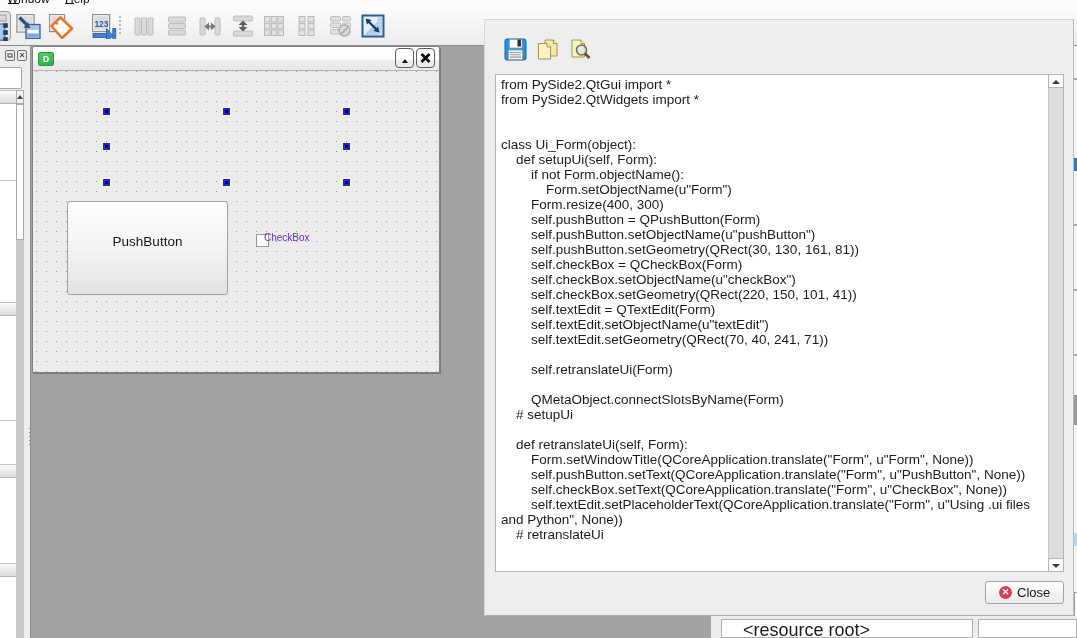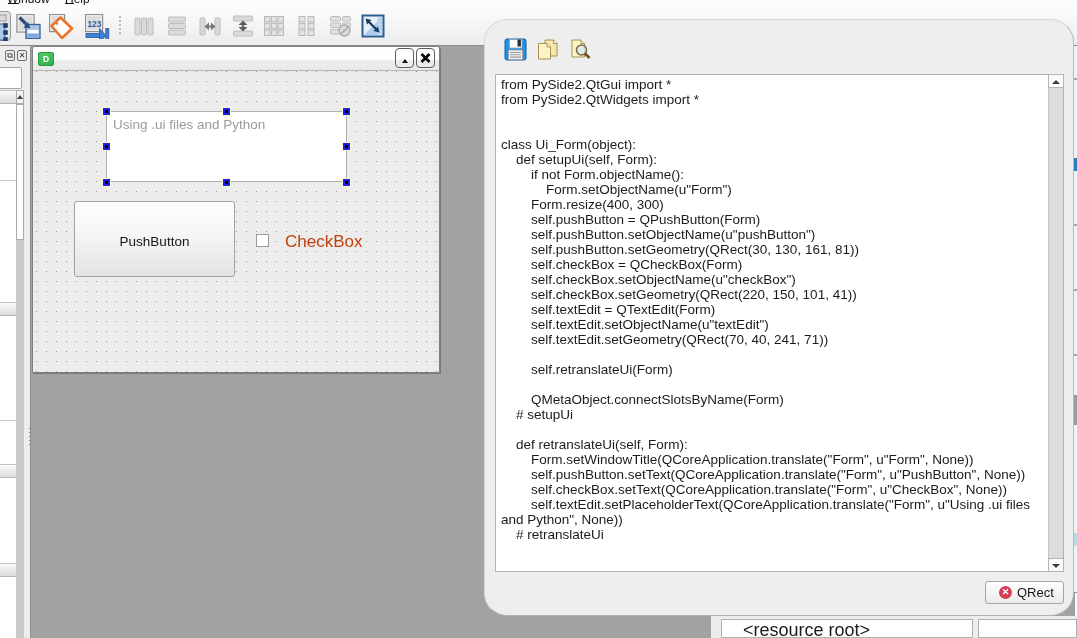--- a/index.html
+++ b/index.html
@@ -46,29 +46,29 @@
 .titbtn { position:absolute; top:1px; width:19px; height:20px; border:1px solid #5e5e5e; border-radius:4px;
   text-align:center; color:#111; }
 #fcontent { position:absolute; left:0; top:24px; width:406px; height:301px; background:#ececec;
   background-image:radial-gradient(circle at 0.5px 0.5px, #979797 0.7px, transparent 0.9px);
   background-size:10px 10px; background-position:3px 0px; }
 
 
 #textedit { position:absolute; left:73px; top:64px; width:241px; height:71px; background:#fff; border:1px solid #b0b0b0; }
 #textedit span { position:absolute; left:6px; top:5px; font-size:13.5px; color:#9b9b9b; }
 .hdl { position:absolute; width:7px; height:7px; background:#000; border:2px solid #1d1dee; box-shadow:0 0 0 1px #fafad2; }
-#pushbtn { position:absolute; left:41px; top:154px; width:161px; height:76px; border:1px solid #a2a2a2; border-radius:3px;
+#pushbtn { position:absolute; left:34px; top:154px; width:161px; height:94px; border:1px solid #a2a2a2; border-radius:3px;
   background:linear-gradient(180deg,#fdfdfd 0%,#f5f5f5 45%,#e3e3e3 100%); text-align:center; font-size:13.5px; color:#161616; }
 #pushbtn span { position:absolute; left:0; width:100%; top:32px; }
 #checkbox { position:absolute; left:223px; top:187px; width:13px; height:13px; background:#fff; border:1px solid #9a9a9a; }
-#cbtext { position:absolute; left:252px; top:185px; font-size:17px; color:#c2410c; }
+#cbtext { position:absolute; left:231px; top:185px; font-size:10px; color:#6d28d9; }
 
 
 #dialog { left:484px; top:19px; width:590px; height:597px; background:#eeeeee;
-  border-right:1px solid #b9b9b9; border-bottom:1px solid #b0b0b0; border-top:1px solid #d8d8d8; border-left:1px solid #d8d8d8;border-radius:23px; }
+  border-right:1px solid #b9b9b9; border-bottom:1px solid #b0b0b0; border-top:1px solid #d8d8d8; border-left:1px solid #d8d8d8; }
 .dlgicon { position:absolute; top:18px; width:23px; height:23px; }
 #codebox { position:absolute; left:10px; top:54px; width:569px; height:498px; background:#fff; border:1px solid #b4b4b4; }
 #code { position:absolute; left:5px; top:2px; width:560px; font-size:13.5px; line-height:15px; color:#1b1b1b; white-space:pre; }
 #code div { height:15px; }
 .i1 { padding-left:15px; } .i2 { padding-left:30px; } .i3 { padding-left:45px; }
 #cscroll { position:absolute; right:0px; top:0px; width:15px; height:496px; background:#dcdcdc; border-left:1px solid #c6c6c6; }
 .sbtn { position:absolute; left:-1px; width:16px; height:14px; background:#fbfbfb; border:1px solid #b4b4b4; }
 .arr { position:absolute; left:3px; width:0; height:0; border-left:4px solid transparent; border-right:4px solid transparent; }
 #closebtn { position:absolute; left:500px; top:561px; width:79px; height:23px; background:linear-gradient(180deg,#fefefe,#ebebeb);
   border:1px solid #a5a5a5; border-radius:3px; font-size:13px; color:#161616; }
@@ -121,21 +121,21 @@
       </svg>
     </div>
     <div class="tbi" id="tb3" style="left:49px;">
       <svg width="25" height="25" viewBox="0 0 25 25">
         <rect x="0.5" y="0.5" width="15" height="17" fill="#dcdcdc" stroke="#8f8f8f" stroke-width="1.4"></rect>
         <rect x="1.7" y="1.7" width="12.6" height="14.6" fill="none" stroke="#f2f2f2" stroke-width="1"></rect>
         <polygon points="2.5,12 11.5,3.5 23,14.5 13,24" fill="#ffffff" stroke="#e8762a" stroke-width="2.6" stroke-linejoin="round"></polygon>
         <circle cx="8" cy="9.5" r="1.3" fill="#e8762a"></circle>
       </svg>
     </div>
-    <div class="tbi" id="tb4" style="left:85px;">
+    <div class="tbi" id="tb4" style="left:92px;">
       <svg width="25" height="25" viewBox="0 0 25 25">
         <rect x="0.5" y="0.5" width="17" height="17" fill="#dcdcdc" stroke="#8f8f8f" stroke-width="1.4"></rect>
         <rect x="1.7" y="1.7" width="14.6" height="14.6" fill="none" stroke="#f2f2f2" stroke-width="1"></rect>
         <text x="2.4" y="12.5" font-family="Liberation Sans" font-size="8.5" font-weight="bold" fill="#2a62a8">123</text>
         <rect x="1" y="19.5" width="13.5" height="4" fill="#3f7fd4" stroke="#2a5a9d" stroke-width="0.8"></rect>
         <polygon points="14.5,14.5 14.5,28.5 21,21.5" fill="#3f7fd4" stroke="#2a5a9d" stroke-width="0.8"></polygon>
         <rect x="20.8" y="14.5" width="3" height="13.5" fill="#3f7fd4" stroke="#2a5a9d" stroke-width="0.8"></rect>
       </svg>
     </div>
     <div class="abs" style="left:119px; top:11px; width:2px; height:20px; background:repeating-linear-gradient(180deg,#bbb 0 2px,transparent 2px 4px);"></div>
@@ -257,23 +257,20 @@
     <div id="fcontent"></div>
     <div id="ftitle">
       <div id="dicon">D</div>
       <div class="titbtn" style="left:362px;">
           <span style="position:absolute;left:5.5px;top:10px;width:0;height:0;border-left:3.5px solid transparent;border-right:3.5px solid transparent;border-bottom:4px solid #111;"></span>
         </div>
       <div class="titbtn" style="left:383px;"><svg width="17" height="18" viewBox="0 0 17 18">
             <path d="M4.5,5 L12.5,13 M12.5,5 L4.5,13" stroke="#0a0a0a" stroke-width="2.8"></path>
           </svg></div>
     </div>
-    <div id="textedit">
-        <span>Using .ui files and Python</span>
-      </div>
     <div id="pushbtn">
         <span>PushButton</span>
       </div>
     <div id="checkbox"></div>
     <div id="cbtext">CheckBox</div>
     <div class="hdl" style="left:69.5px; top:60.5px;"></div>
     <div class="hdl" style="left:189.5px; top:60.5px;"></div>
     <div class="hdl" style="left:309.5px; top:60.5px;"></div>
     <div class="hdl" style="left:69.5px; top:96px;"></div>
     <div class="hdl" style="left:309.5px; top:96px;"></div>
@@ -316,21 +313,21 @@
         <div class="sbtn" style="top:-1px;">
             <span class="arr" style="top:5px; border-bottom:4px solid #3c3c3c;"></span>
           </div>
         <div class="sbtn" style="top:483px;">
             <span class="arr" style="top:5px; border-top:4px solid #3c3c3c;"></span>
           </div>
       </div>
     </div>
     <div id="closebtn">
         <span class="red">✕</span>
-        <span class="lbl">QRect</span>
+        <span class="lbl">Close</span>
       </div>
   </div>
 
   <div class="abs" id="brdock">
     <div id="brp1">
         <span>&lt;resource root&gt;</span>
       </div>
     <div id="brp2"></div>
   </div>
 

